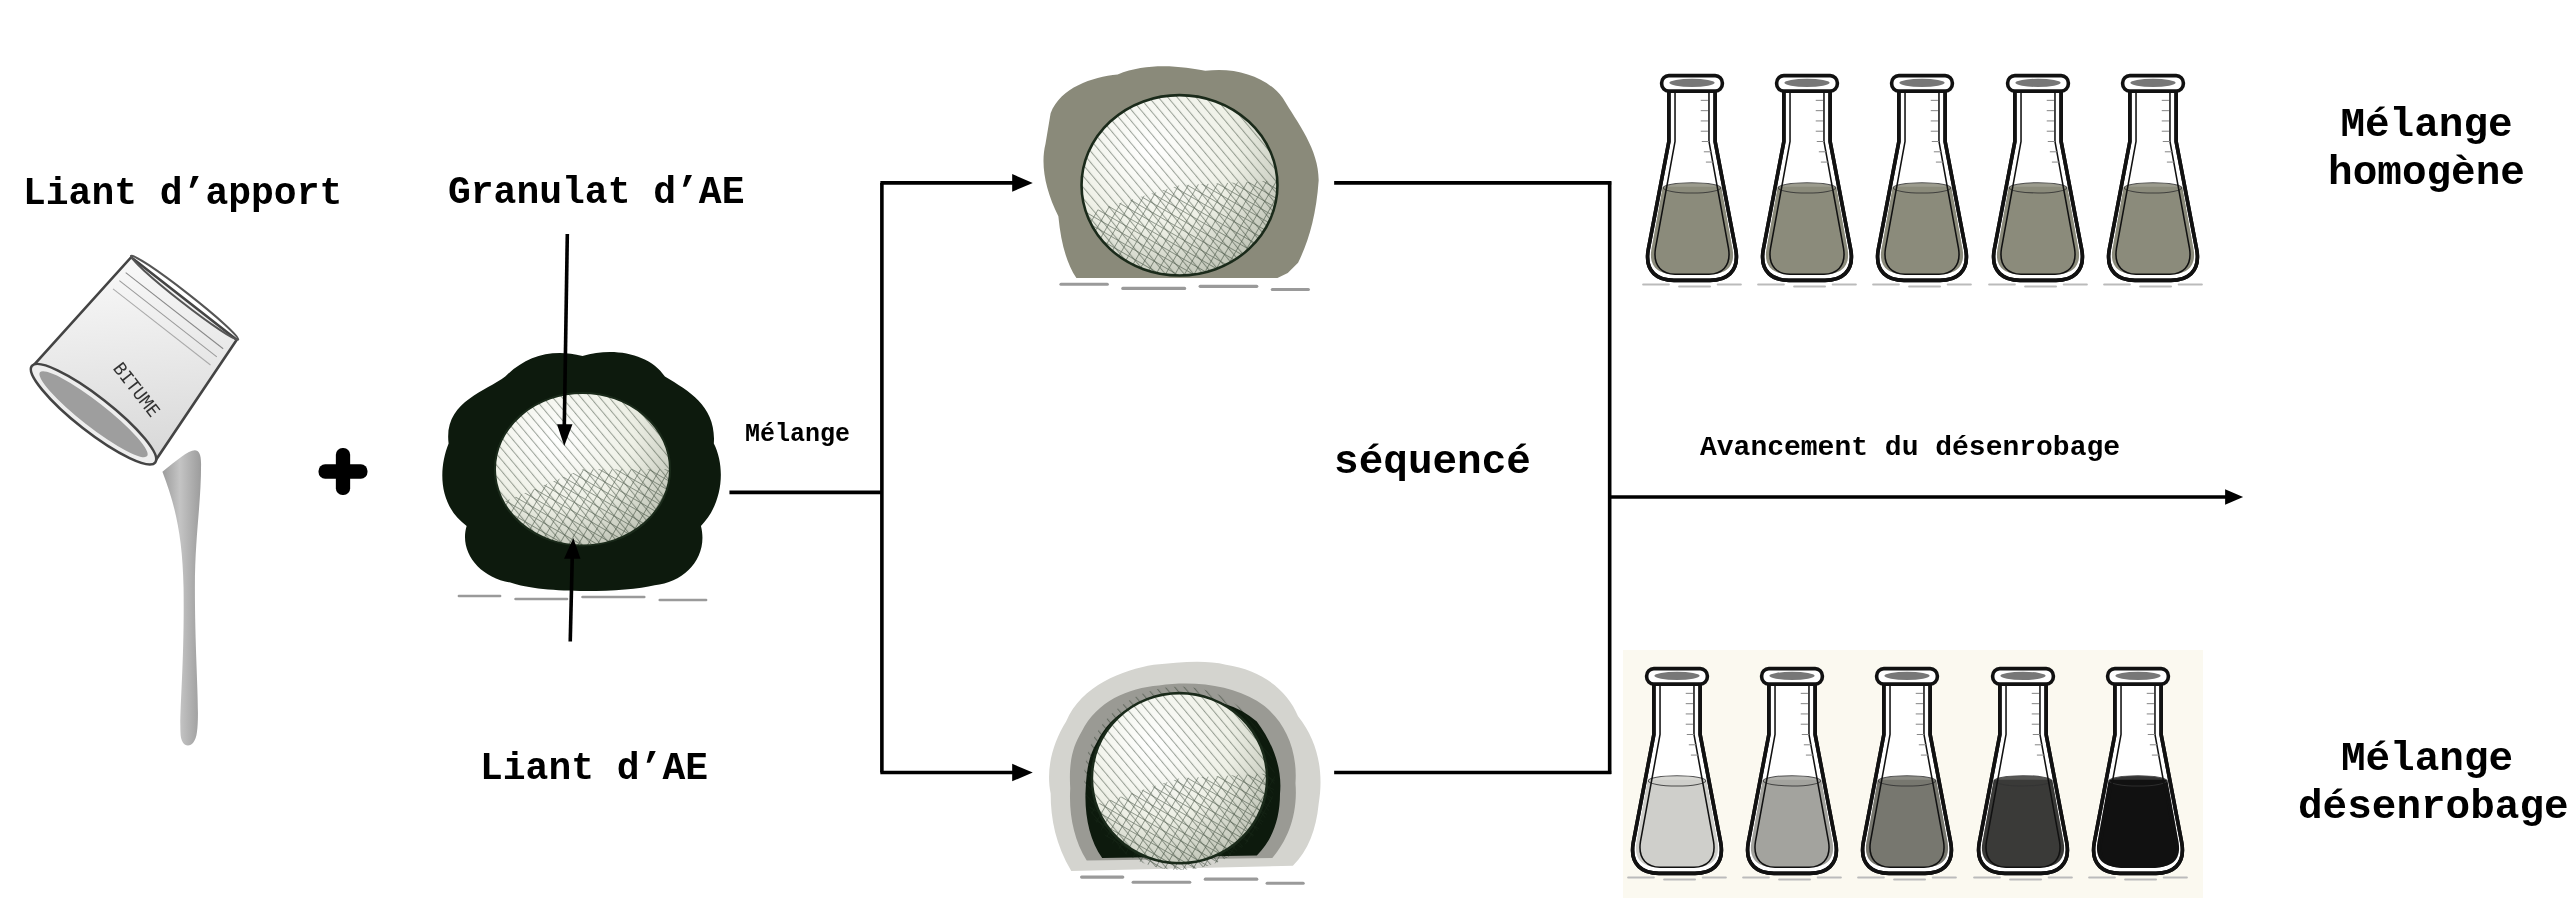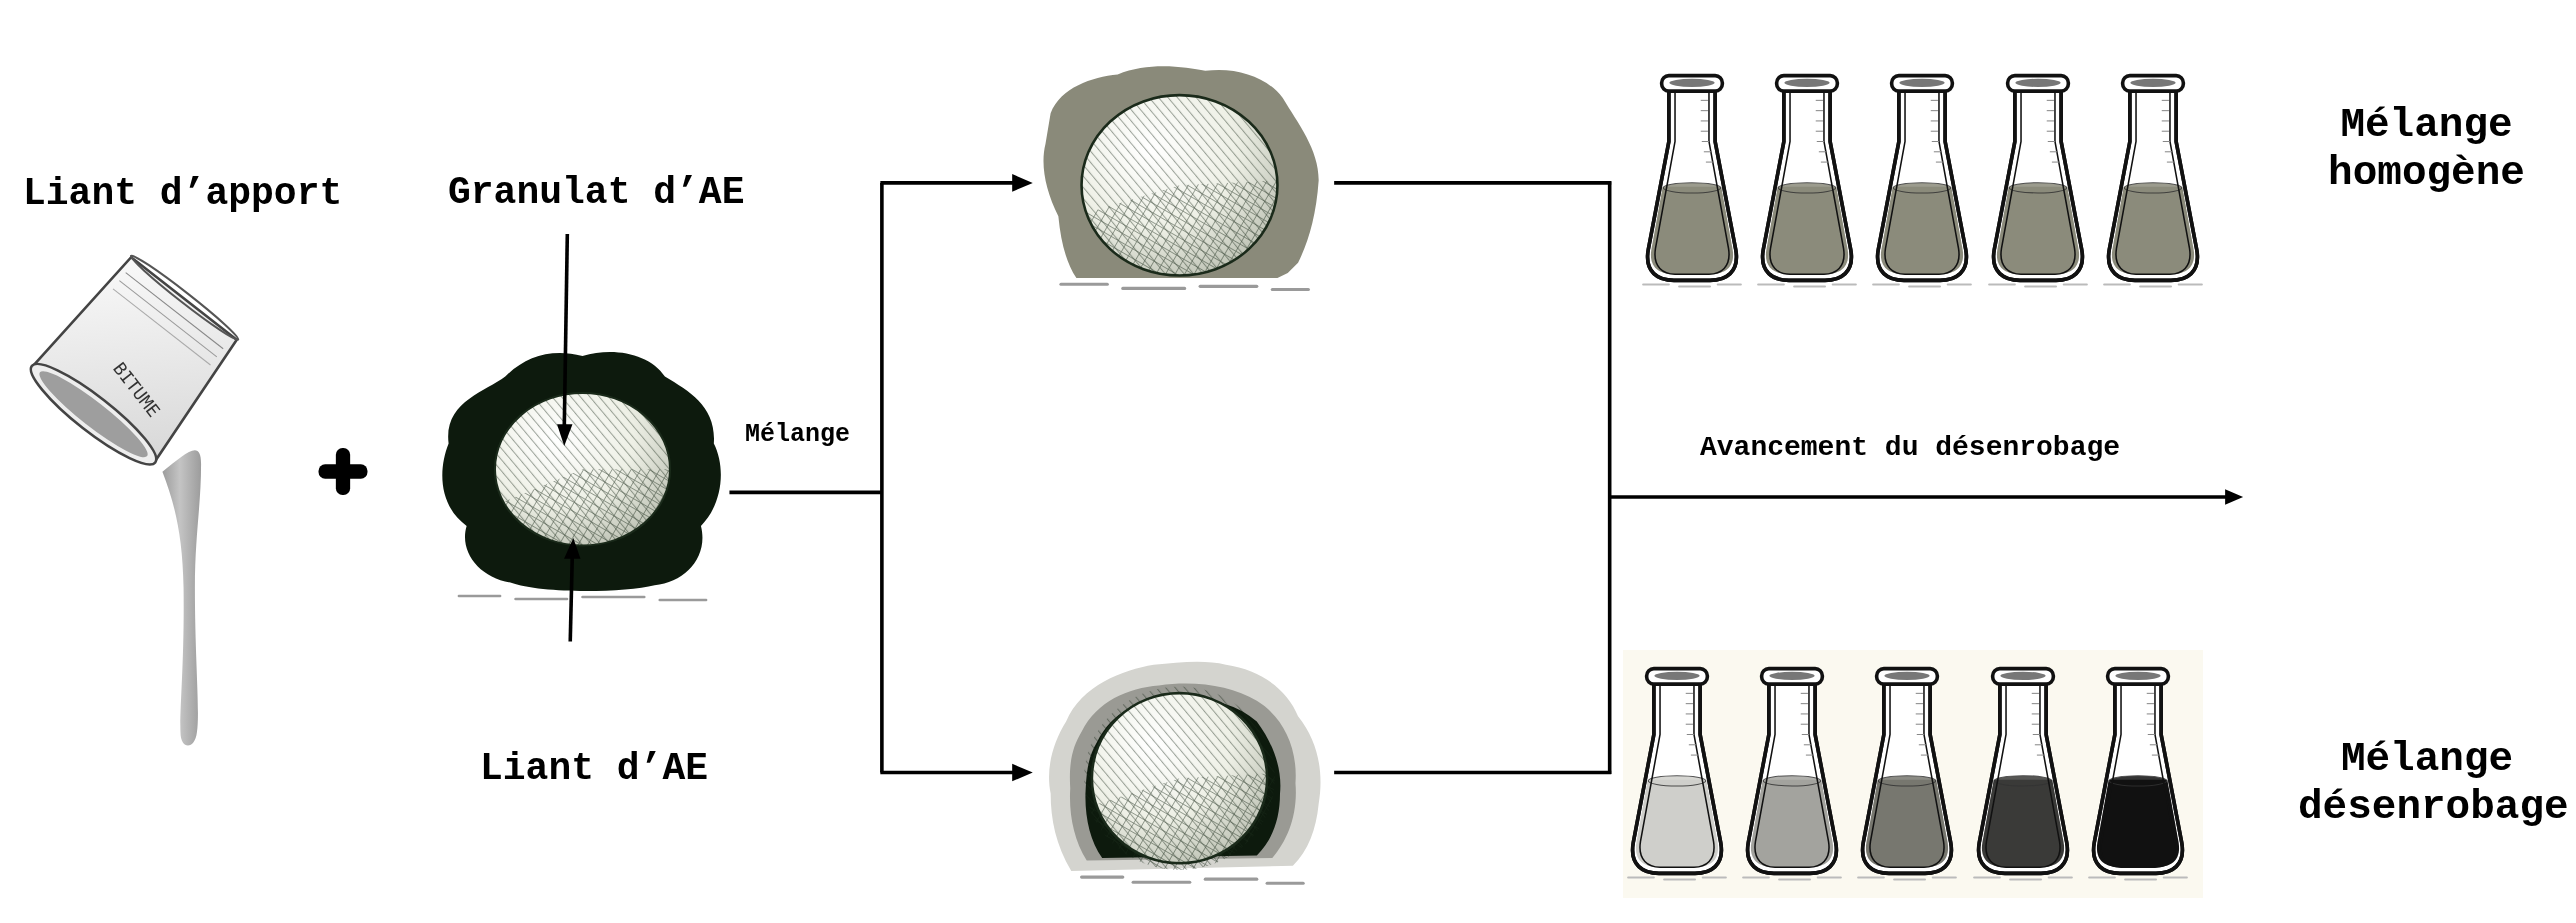--- a/index.html
+++ b/index.html
@@ -173,20 +173,21 @@
 
 <svg style="left:1329px; top:170px;" width="927" height="618" viewBox="0 0 1800 1200">
   <line x1="10" y1="25" x2="548" y2="25" stroke="#000" stroke-width="7"></line>
   <line x1="545" y1="22" x2="545" y2="1173" stroke="#000" stroke-width="7"></line>
   <line x1="10" y1="1170" x2="548" y2="1170" stroke="#000" stroke-width="7"></line>
   <line x1="545" y1="635" x2="1745" y2="635" stroke="#000" stroke-width="7"></line>
   <polygon points="1740,620 1775,635 1740,650" fill="#000"></polygon>
 </svg>
 
 <div class="lbl lbl-md" style="left:1309px; top:433px; width:247px;">
+  <div style="margin-top:7.2px;">séquencé</div>
 </div>
 
 <div class="lbl lbl-xs" style="left:1700px; top:433px;">Avancement du désenrobage</div>
 
 <div class="flask-row" style="left:1638px; top:64px;" id="row-homo">
     <svg width="108" height="227" viewBox="0 0 210 440" style="position: relative; margin-right: 7.2px;">
       <path d="M60 40 L60 150 L20 360 C 12 405, 40 420, 70 420 L140 420 C 170 420, 198 405, 190 360 L150 150 L150 40 Z" fill="#ffffff" stroke="#111" stroke-width="7"></path>
       <path d="M48 238 L162 238 L184 360 C 190 398, 165 408, 140 408 L70 408 C 45 408, 20 398, 26 360 Z" fill="#8b8b7b"></path>
       <ellipse cx="105" cy="240" rx="56" ry="10" fill="#8b8b7b" stroke="#333" stroke-width="2" opacity="0.85"></ellipse>
       <path d="M60 40 L60 150 L20 360 C 12 405, 40 420, 70 420 L140 420 C 170 420, 198 405, 190 360 L150 150 L150 40" fill="none" stroke="#111" stroke-width="7"></path>

